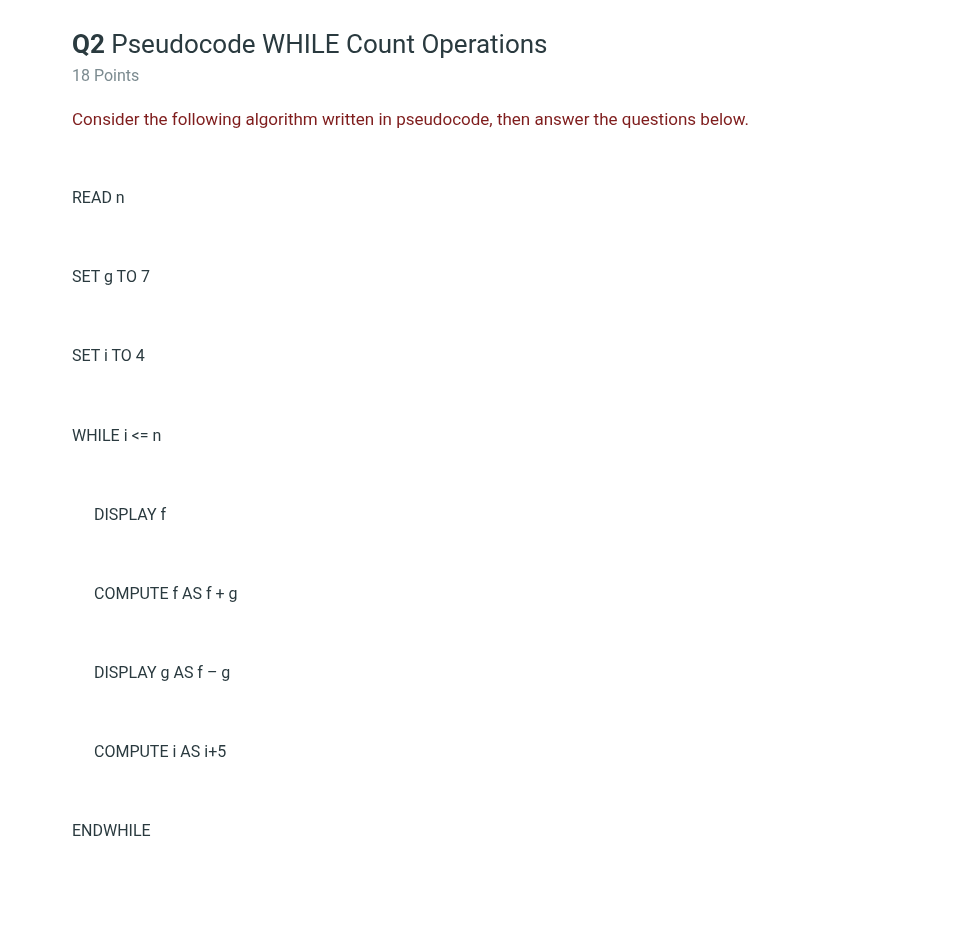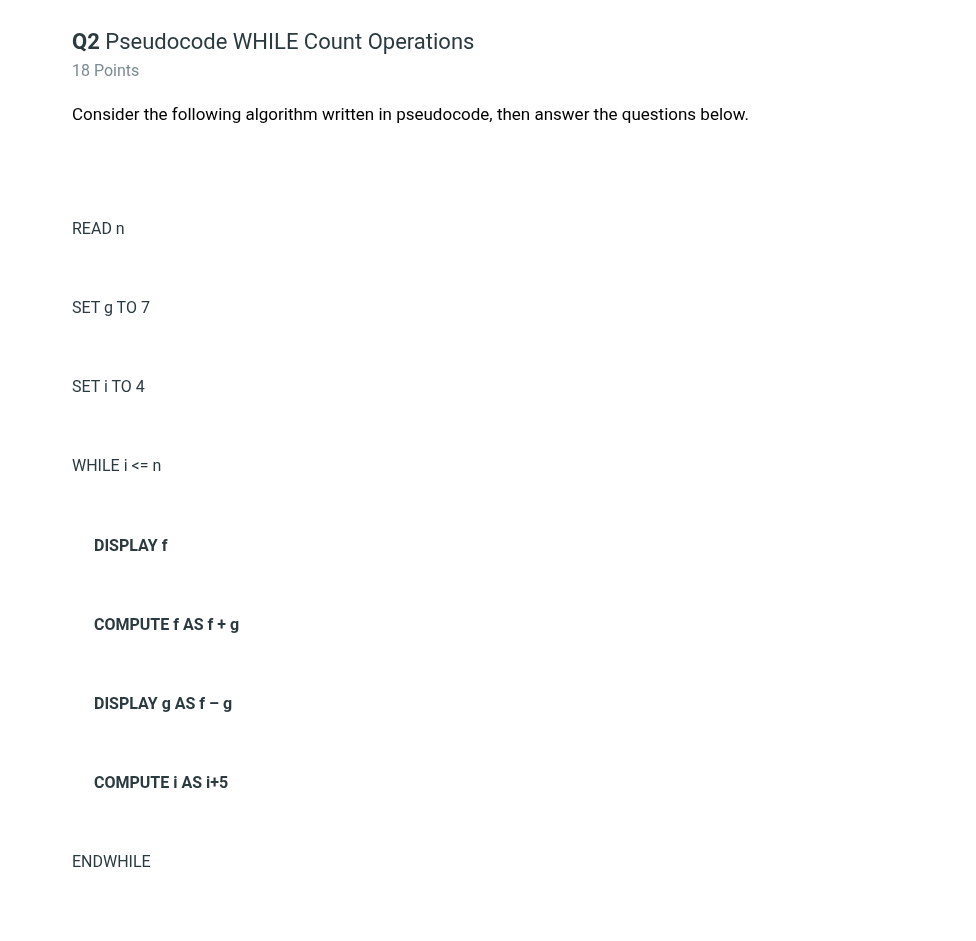--- a/index.html
+++ b/index.html
@@ -15,52 +15,50 @@
       padding: 0;
     }
     .container {
       background: #fff;
       margin: 0 auto;
       width: 100%;
       padding: 28px 72px 40px 72px;
       min-height: 941px;
     }
     .q-header {
-      font-size: 22px;
+      font-size: 26px;
       font-weight: 400;
       color: #2a3a3f;
       line-height: 1.3;
       margin-bottom: 2px;
     }
     .q-header .q-num {
       font-weight: 700;
     }
     .points {
       color: #7c8b90;
       font-size: 16px;
       margin-top: 4px;
       margin-bottom: 22px;
     }
     .intro {
-      color: #000000;
+      color: #7f1d1d;
       font-size: 17px;
       line-height: 1.5;
-      margin-bottom: 36px;
     }
     .codeblock {
       color: #2a3a3f;
       font-size: 16px;
       line-height: 1.65;
       margin-bottom: 60px;
       font-family: inherit;
       white-space: pre;
     }
     .indent {
       margin-left: 22px;
-      font-weight: bold;
     }
   </style>
 </head>
 <body>
 
 <div class="container">
 
   <h1 class="q-header">
     <span class="q-num">Q2</span>
     <span>Pseudocode WHILE Count Operations</span>

